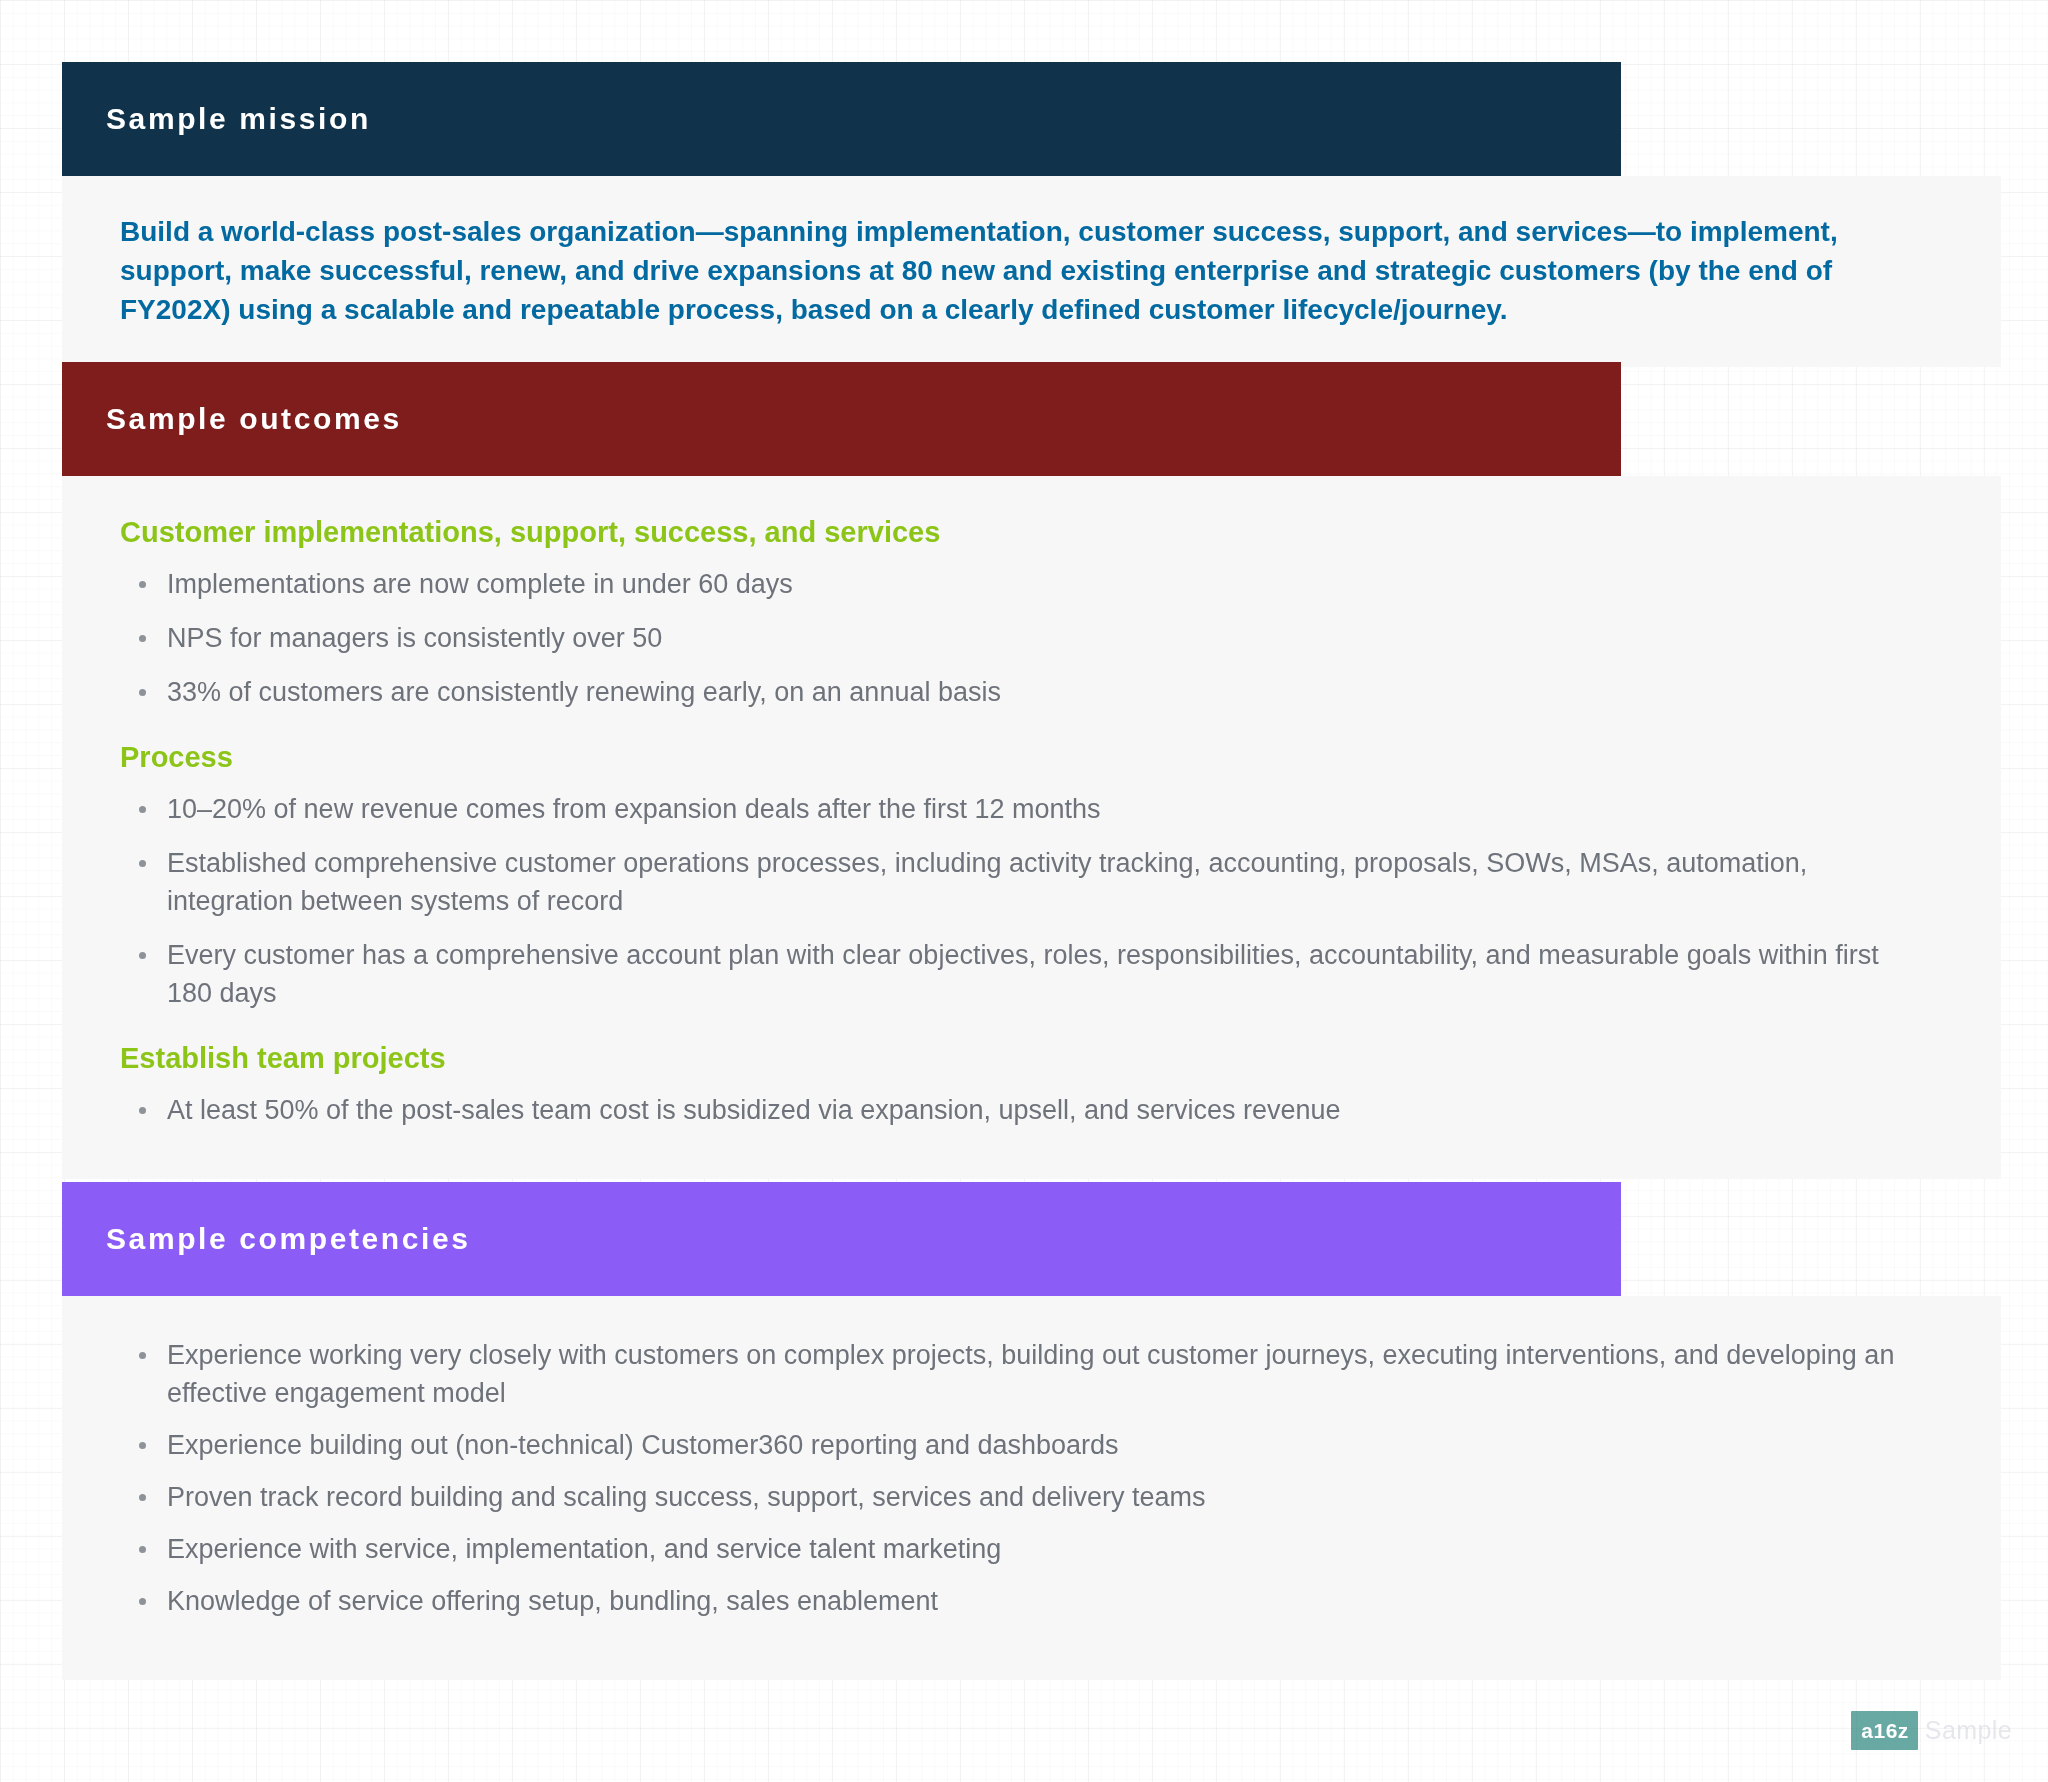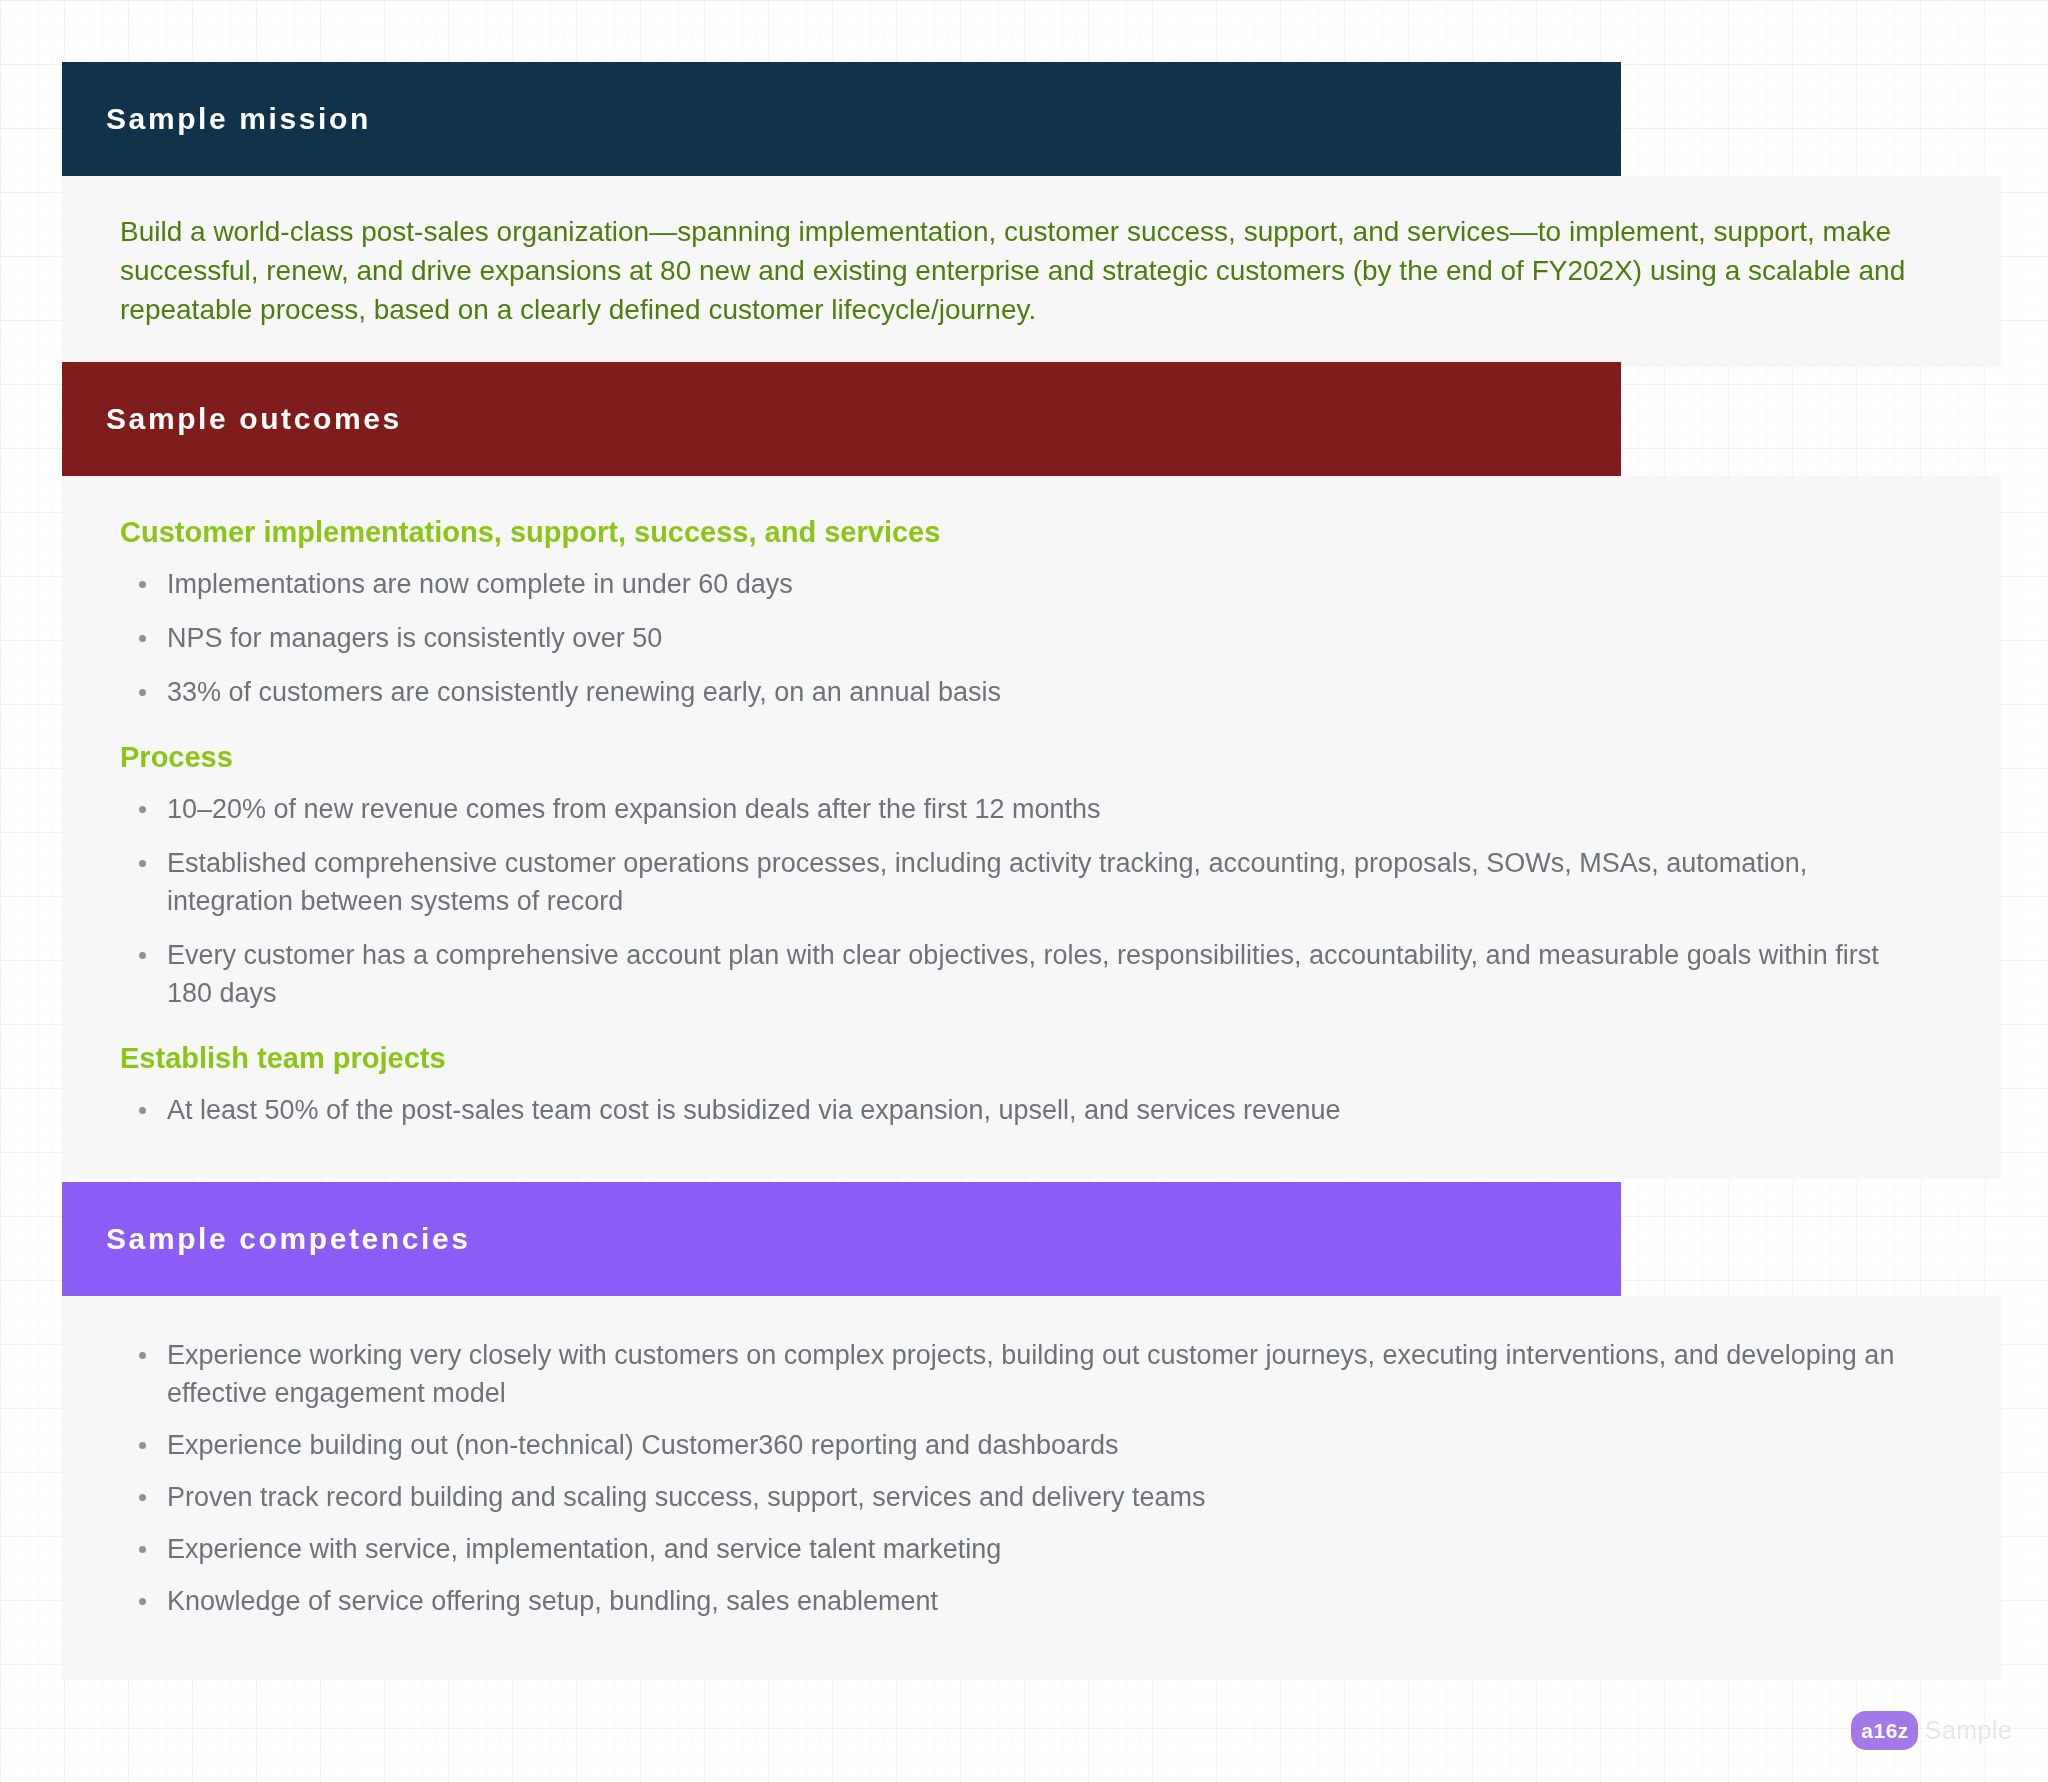--- a/index.html
+++ b/index.html
@@ -54,24 +54,25 @@
     width: 1939px;
     background: #f7f7f7;
   }
 
   
   #mission-block { left: 62px; top: 62px; }
   #mission-band  { background: #10324A; }
   #mission-panel { padding: 36px 58px 38px 58px; }
 
   .mission-text {
-    color: #4d7c0f;
+    color: #0369a1;
     font-size: 28px;
     line-height: 39px;
     max-width: 1810px;
+    font-weight: bold;
   }
 
   
   #outcomes-block { left: 62px; top: 362px; }
   #outcomes-band  { background: #7f1d1d; }
   #outcomes-panel { padding: 40px 58px 46px 58px; }
 
   
   #competencies-block { left: 62px; top: 1182px; }
   #competencies-band  { background: #8b5cf6; }
@@ -122,26 +123,26 @@
   #logo {
     position: absolute;
     right: 36px;
     bottom: 32px;
     display: flex;
     align-items: center;
     gap: 7px;
     opacity: 0.62;
   }
   .logo-mark {
-    background: #6d28d9;
+    background: #0f766e;
     color: #ffffff;
     font-size: 21px;
     font-weight: bold;
     letter-spacing: 0.5px;
-    border-radius: 15px;
+    border-radius: 1px;
     padding: 9px 9px 9px 10px;
     line-height: 1;
   }
   .logo-word {
     color: #d7d9e2;
     font-size: 25px;
     letter-spacing: 0.4px;
     line-height: 1;
   }
 </style>

